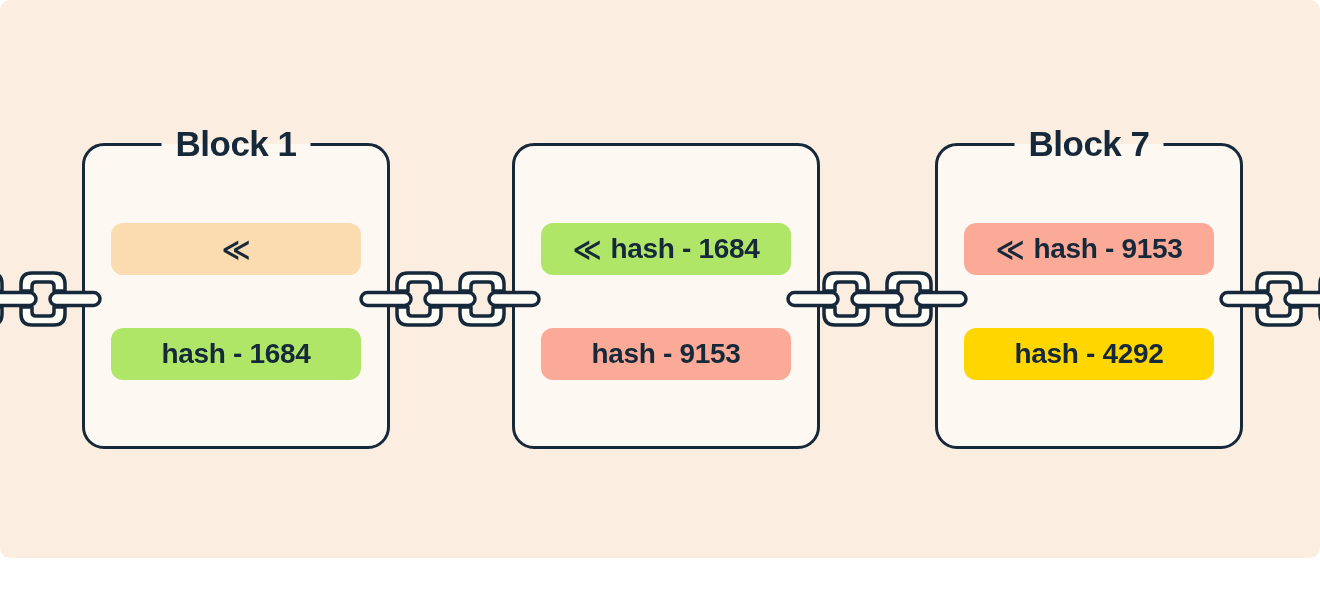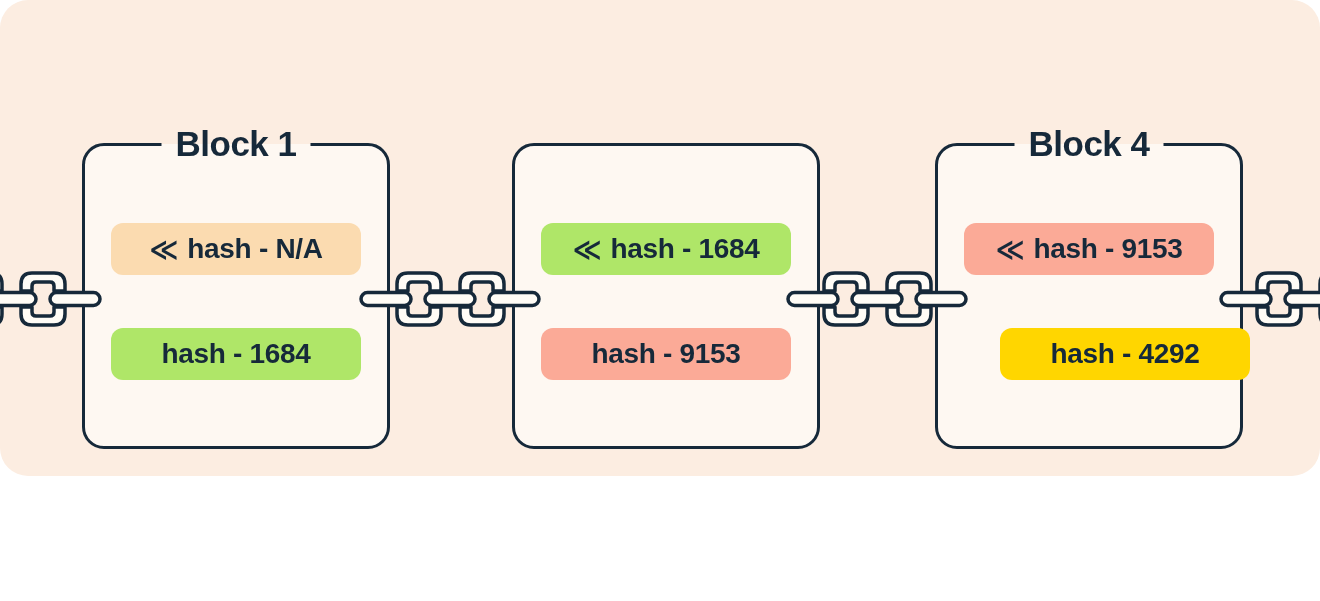--- a/index.html
+++ b/index.html
@@ -4,23 +4,23 @@
 <style>
   html, body {
     margin: 0;
     padding: 0;
     background: #FFFFFF;
     font-family: "Liberation Sans", "DejaVu Sans", sans-serif;
   }
   .stage {
     position: relative;
     width: 1320px;
-    height: 476px;
+    height: 558px;
     background: var(--page-bg, #FCEDE1);
-    border-radius: 28px;
+    border-radius: 10px;
     overflow: hidden;
   }
   .block {
     position: absolute;
     top: 143px;
     width: 308px;
     height: 306px;
     box-sizing: border-box;
     background: var(--block-bg, #FEF8F2);
     border: 3.5px solid var(--ink, #16293A);
@@ -101,44 +101,43 @@
     </g>
   </defs>
 </svg>
 
 <div class="stage">
 
   <div class="block block-1">
     <div class="block-title">Block 1</div>
     <div class="chip chip-prev" style="background: rgb(251, 219, 176);">
       <span class="chevron">≪</span>
-      <span>hash - N/A</span>
     </div>
     <div class="chip chip-own" style="background: rgb(175, 230, 104);">
       <span>hash - 1684</span>
     </div>
   </div>
 
   <div class="block block-2">
     <div class="chip chip-prev" style="background: rgb(175, 230, 104);">
       <span class="chevron">≪</span>
       <span>hash - 1684</span>
     </div>
     <div class="chip chip-own" style="background: rgb(251, 170, 151);">
       <span>hash - 9153</span>
     </div>
   </div>
 
   <div class="block block-3">
-    <div class="block-title">Block 4</div>
+    <div class="block-title">Block 7</div>
     <div class="chip chip-prev" style="background: rgb(251, 170, 151);">
       <span class="chevron">≪</span>
       <span>hash - 9153</span>
     </div>
-    <div class="chip chip-own" style="background: rgb(255, 214, 0); margin-left: 36px;">
+    <div class="chip chip-own" style="background: rgb(255, 214, 0);">
       <span>hash - 4292</span>
     </div>
   </div>
 
   <svg class="chain chain-edge-left" viewBox="0 0 182 64">
       <use href="#chain-def"></use>
     </svg>
   <svg class="chain chain-gap-1" viewBox="0 0 182 64">
       <use href="#chain-def"></use>
     </svg>

